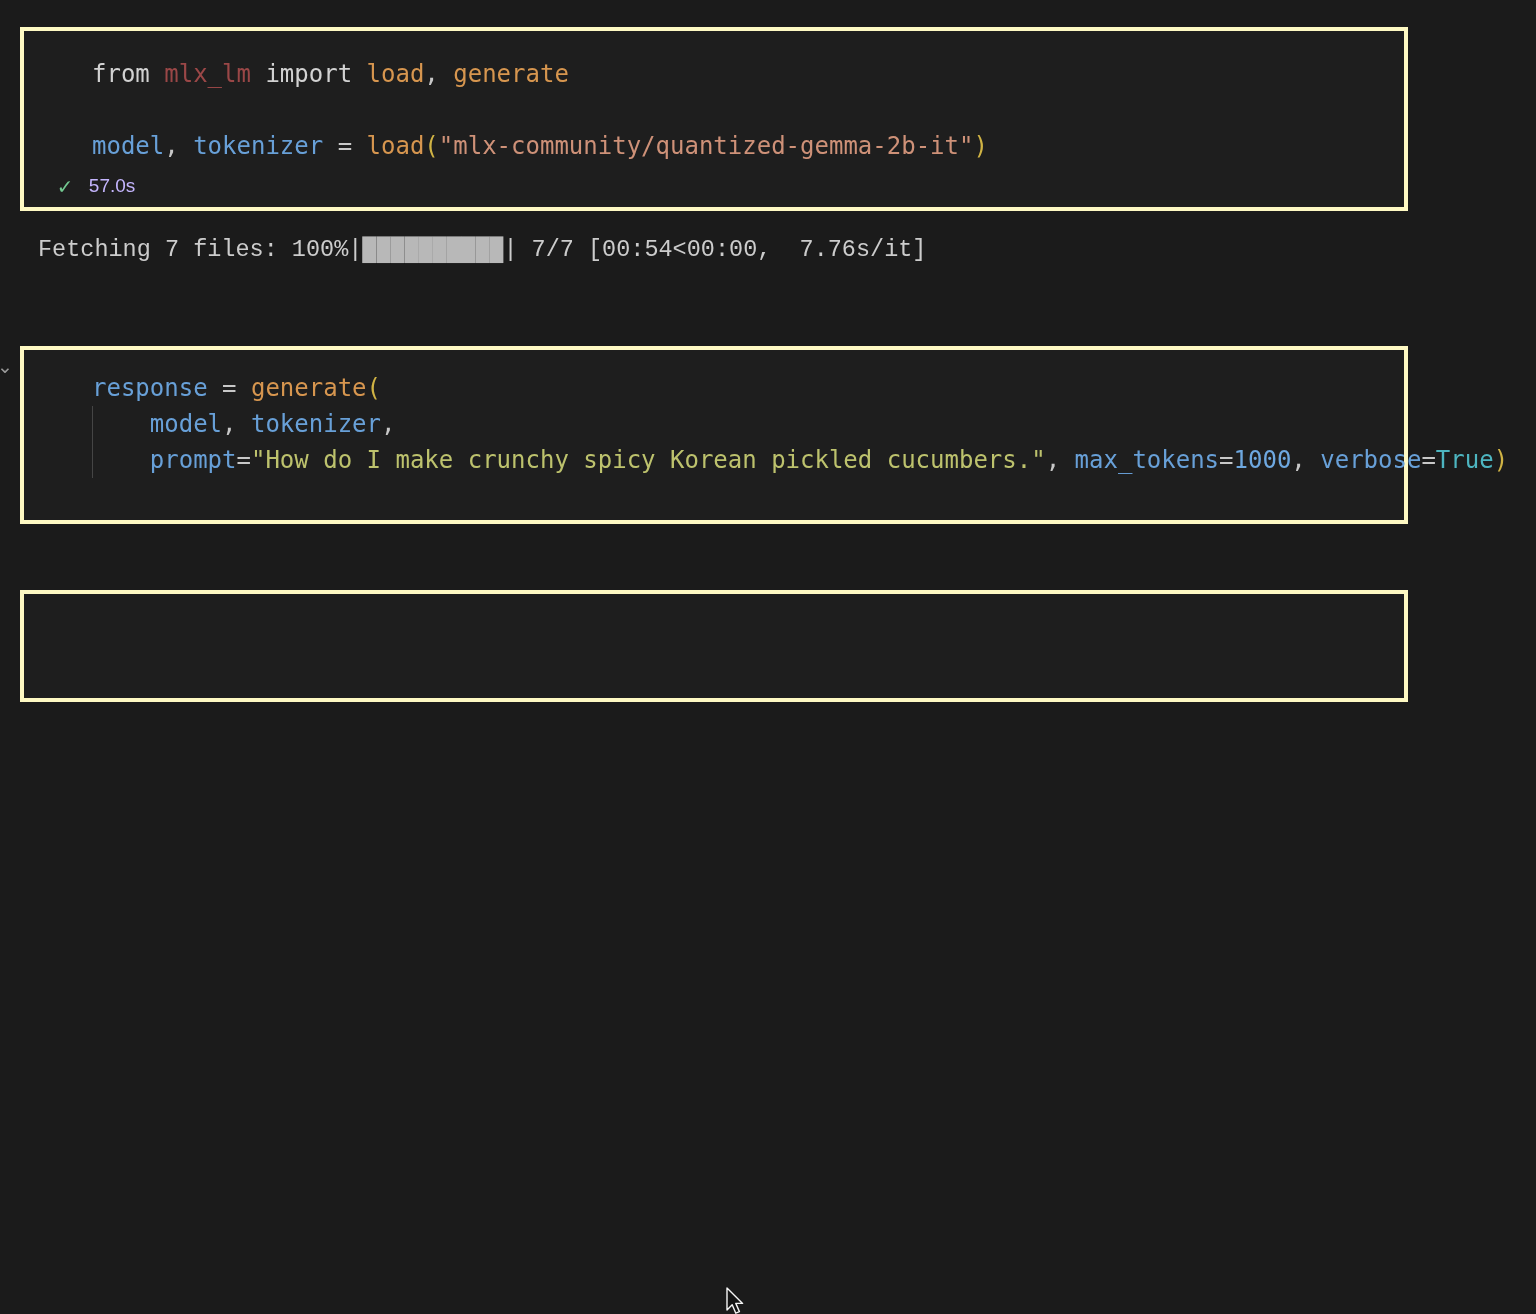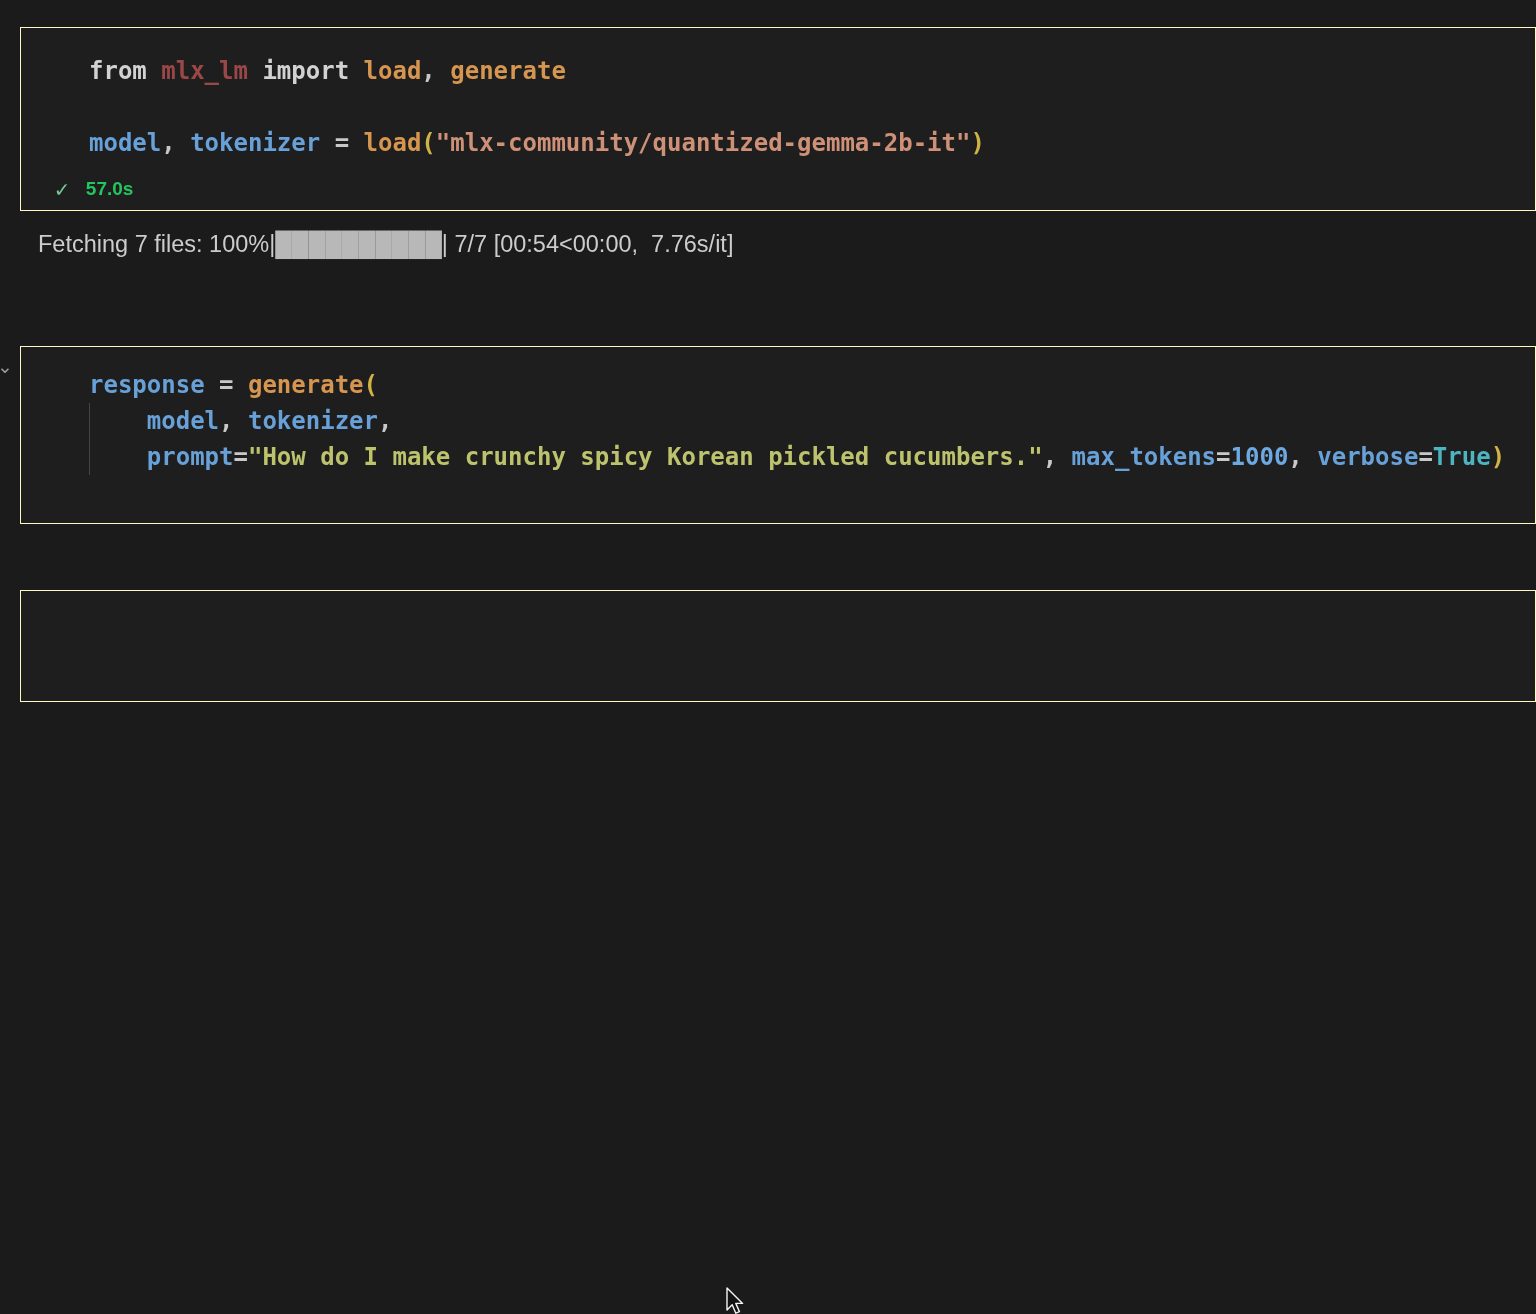--- a/index.html
+++ b/index.html
@@ -5,24 +5,23 @@
   * { margin: 0; padding: 0; box-sizing: border-box; }
   html, body { width: 1536px; height: 1314px; overflow: hidden; }
   body {
     background: #1b1b1b;
     font-family: "DejaVu Sans Mono", "Liberation Mono", monospace;
     position: relative;
   }
   .cell {
     position: absolute;
     left: 20px;
-    width: 1516px;
+    width: 1388px;
     background: #1e1e1e;
-    border: 1px solid #fef9c3;
-    font-weight: bold;
+    border: 4px solid #fef9c3;
   }
   .cell-1 { top: 27px;  height: 184px; }
   .cell-2 { top: 346px; height: 178px; }
   .cell-3 { top: 590px; height: 112px; }
 
   pre.code {
     font-family: "DejaVu Sans Mono", "Liberation Mono", monospace;
     font-size: 24px;
     line-height: 36px;
     padding-left: 68px;
@@ -48,28 +47,28 @@
     gap: 17px;
     height: 30px;
   }
   .check-icon {
     font-size: 23px;
     line-height: 1;
   }
   .exec-time {
     font-family: "Liberation Sans", "DejaVu Sans", sans-serif;
     font-size: 19px;
-    color: #22c55e;
+    color: #c4b5fd;
   }
 
   .output {
     position: absolute;
     left: 38px;
-    top: 229px;
-    font-family: Liberation Sans, sans-serif;
+    top: 235px;
+    font-family: Liberation Mono, monospace;
     font-size: 23.5px;
     line-height: 30px;
     white-space: pre;
   }
   .output .bar { letter-spacing: 0; }
 
   .collapse-chevron {
     position: absolute;
     left: -3px;
     top: 355px;

